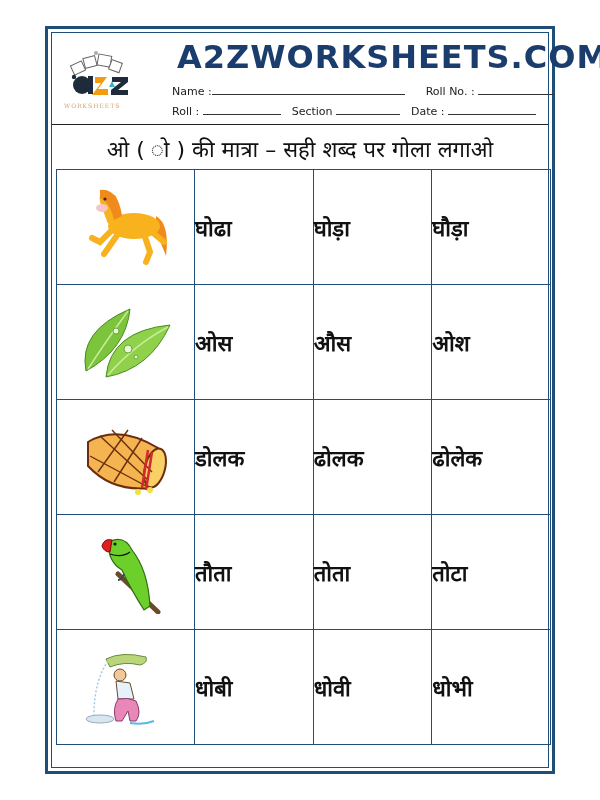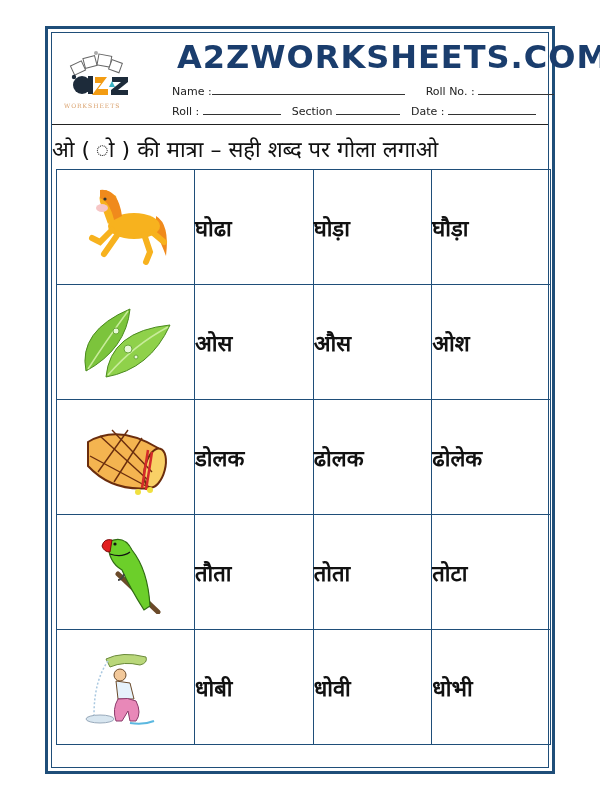--- a/index.html
+++ b/index.html
@@ -18,21 +18,21 @@
   .site-title {
     position: absolute; left: 125px; top: 5px; font-size: 32px; font-weight: bold;
     letter-spacing: 1px; color: #1a3d6d; white-space: nowrap;
   }
   .field-row { position: absolute; left: 120px; font-size: 11px; color: #222; white-space: nowrap; }
   .field-row span.line { display: inline-block; border-bottom: 1px solid #333; height: 10px; vertical-align: baseline; }
   .row1 { top: 51px; }
   .row2 { top: 71px; }
   .header-sep { position: absolute; left: 0; right: 0; top: 91px; border-top: 1px solid #222; }
   .instruction {
-    position: absolute; left: 0; right: 0; top: 100px; 
+    position: absolute; left: 0; right: 0; top: 100px; text-align: center;
     font-size: 22px; color: #111; white-space: nowrap;
   }
   table.words {
     position: absolute; left: 4px; top: 136px; width: 495px; height: 576px;
     border-collapse: collapse; table-layout: fixed;
   }
   table.words td {
     border: 1px solid #1f4e79; vertical-align: middle;
     font-size: 22px; font-weight: bold; color: #111; height: 95px; padding: 0;
   }

